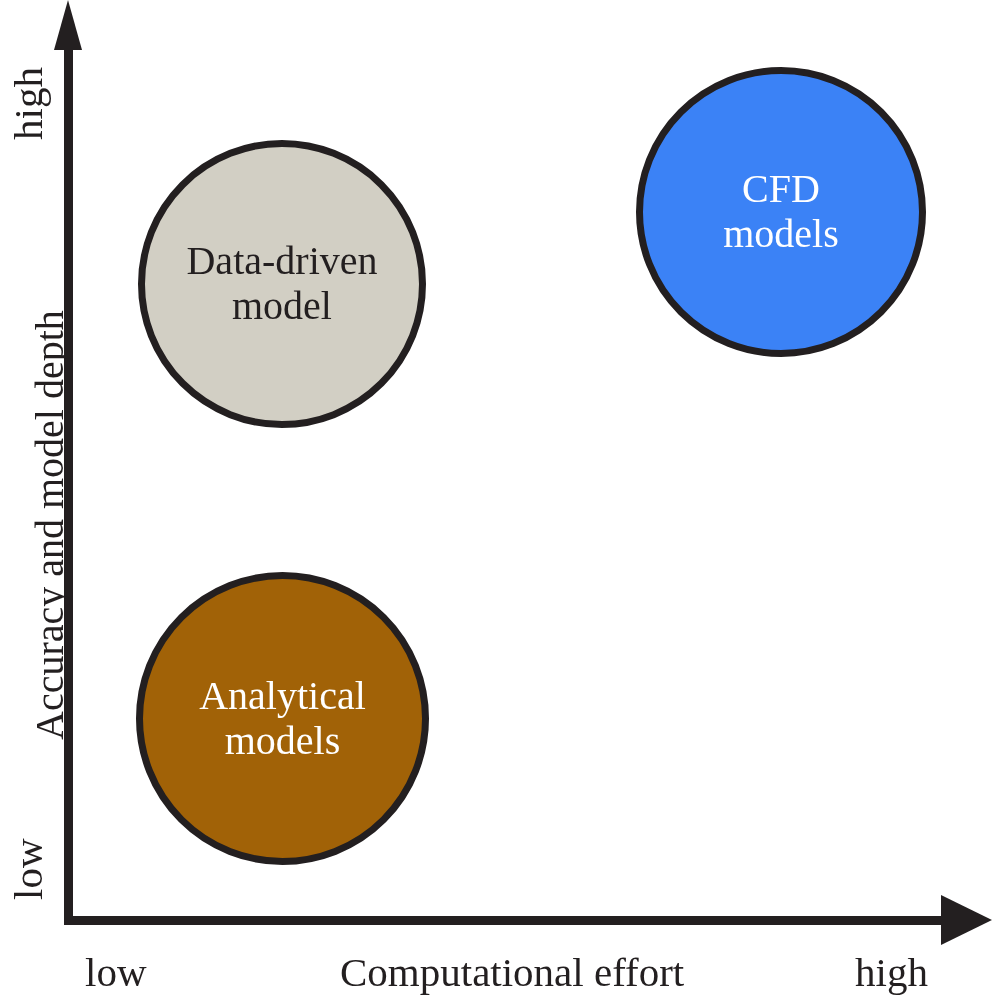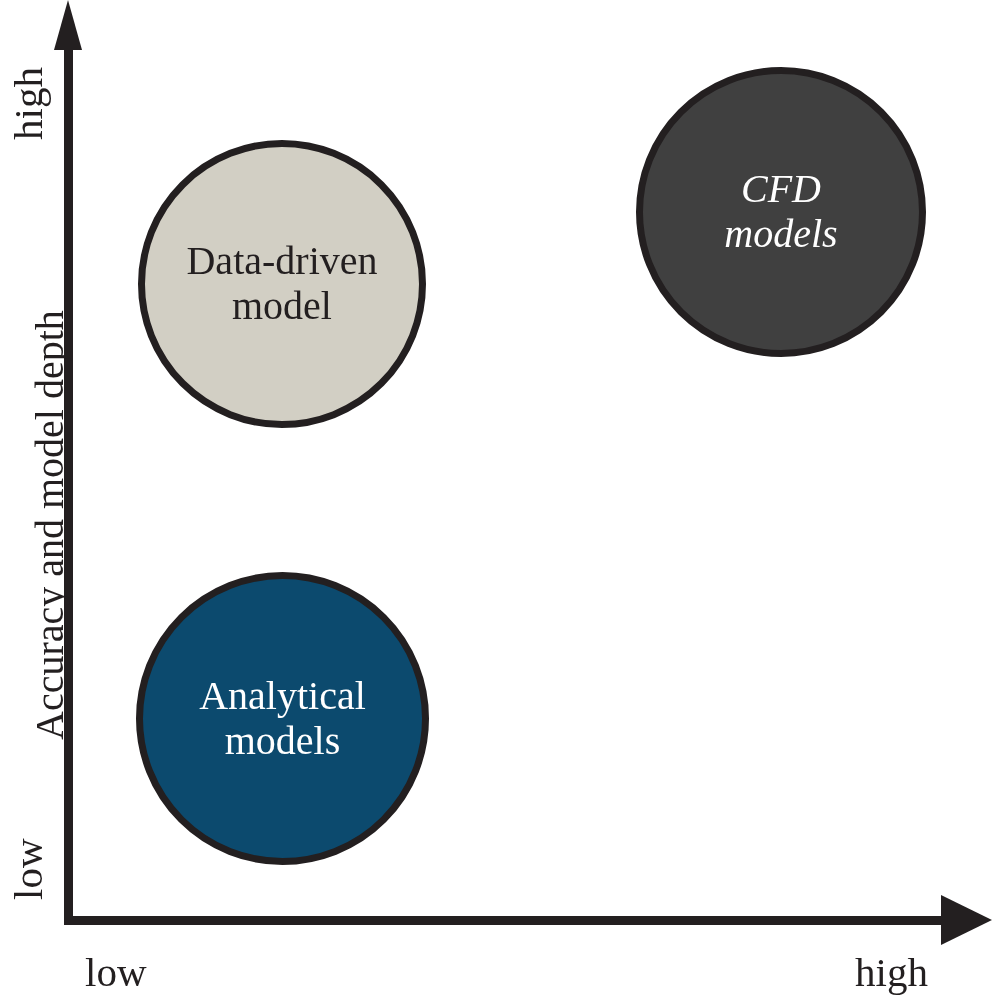--- a/index.html
+++ b/index.html
@@ -138,36 +138,37 @@
   <div class="axis-arrow-up" style="border-bottom-color: rgb(35, 31, 32);"></div>
 
   <div class="axis-line-h" style="background: rgb(35, 31, 32);"></div>
   <div class="axis-arrow-right" style="border-left-color: rgb(35, 31, 32);"></div>
 
   <div class="vtext y-tick-high">high</div>
   <div class="vtext y-axis-title">Accuracy and model depth</div>
   <div class="vtext y-tick-low">low</div>
 
   <div class="xtext x-tick-low">low</div>
+  <div class="xtext x-axis-title">Computational effort</div>
   <div class="xtext x-tick-high">high</div>
 
   <div class="bubble" id="bubble-data-driven" style="background: rgb(210, 207, 196); color: rgb(35, 31, 32); border-color: rgb(35, 31, 32); justify-content: center;">
     <div class="bubble-label">
       <span>Data-driven</span><br>
       <span>model</span>
     </div>
   </div>
 
-  <div class="bubble" id="bubble-cfd" style="background: #404040; color: rgb(255, 255, 255); border-color: rgb(35, 31, 32); font-style: italic;">
+  <div class="bubble" id="bubble-cfd" style="background: #3b82f6; color: rgb(255, 255, 255); border-color: rgb(35, 31, 32);">
     <div class="bubble-label">
       <span>CFD</span><br>
       <span>models</span>
     </div>
   </div>
 
-  <div class="bubble" id="bubble-analytical" style="background: #0c4a6e; color: rgb(255, 255, 255); border-color: rgb(35, 31, 32);">
+  <div class="bubble" id="bubble-analytical" style="background: #a16207; color: rgb(255, 255, 255); border-color: rgb(35, 31, 32);">
     <div class="bubble-label">
       <span>Analytical</span><br>
       <span>models</span>
     </div>
   </div>
 
 </div>
 
 </body></html>

